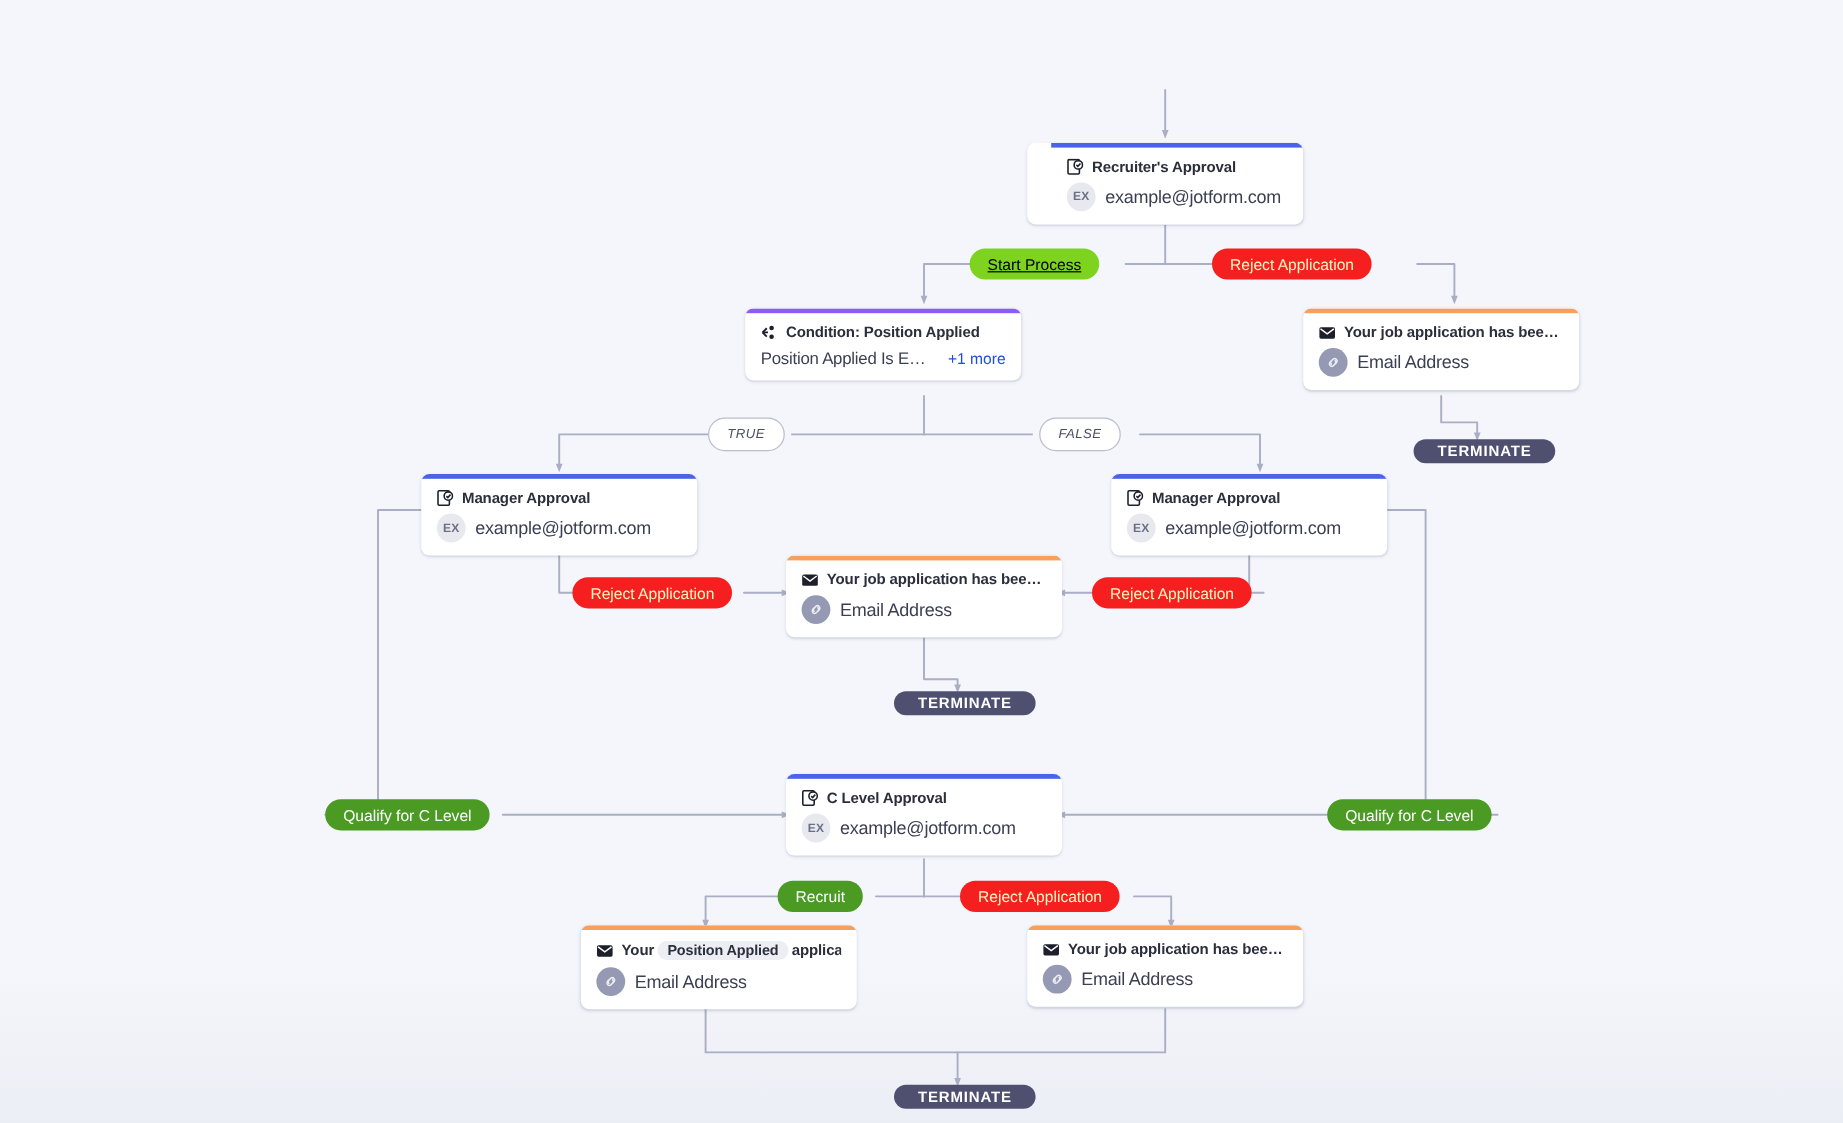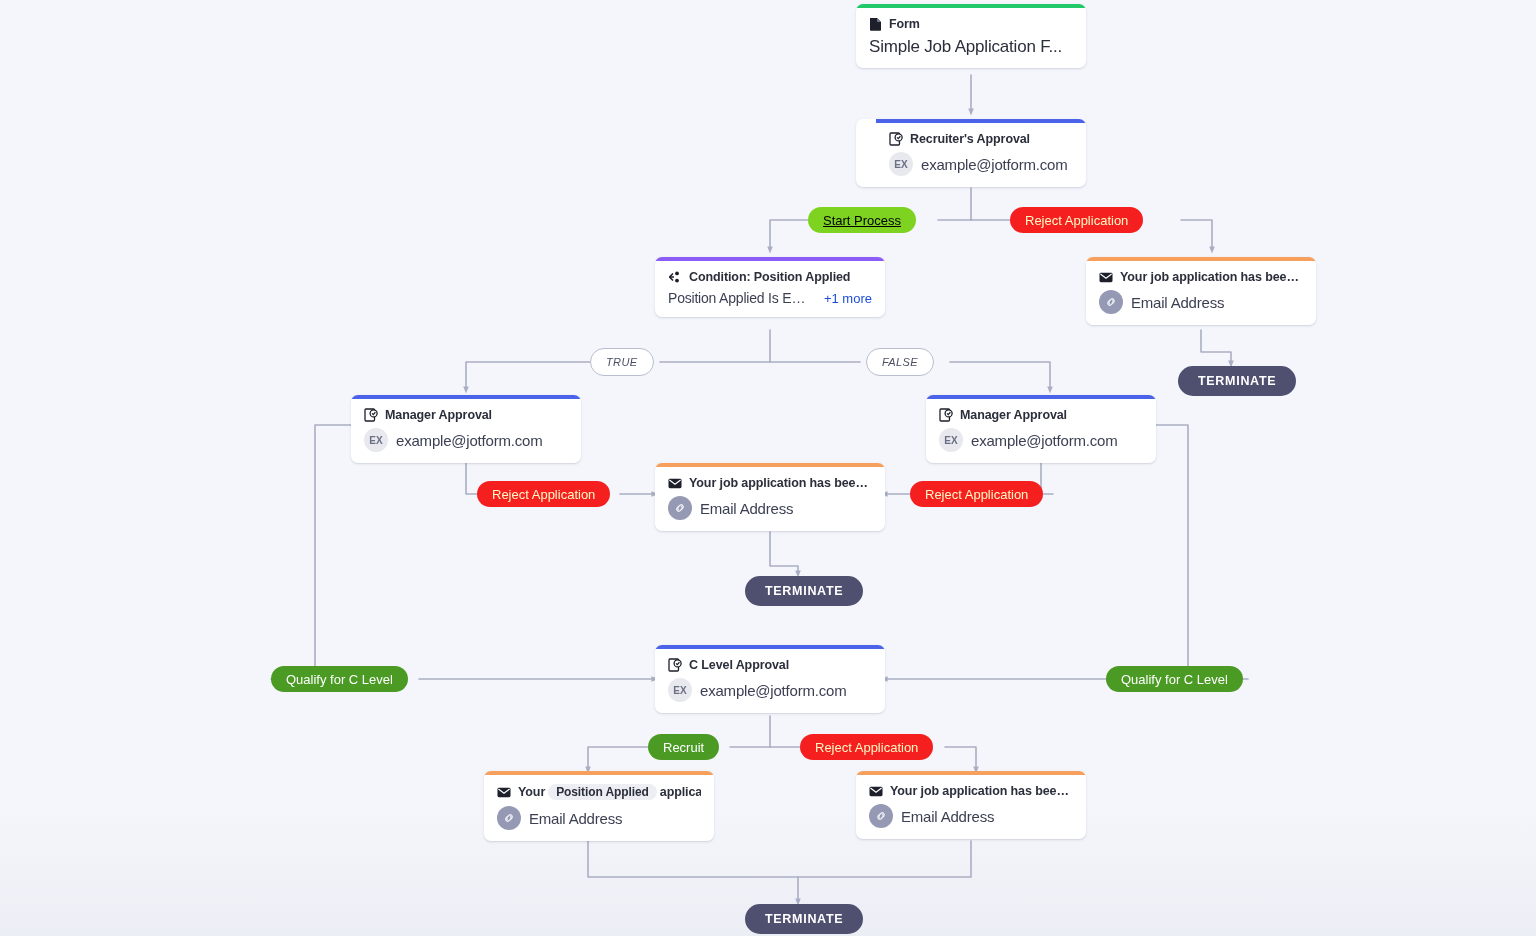--- a/index.html
+++ b/index.html
@@ -141,21 +141,21 @@
     font-style: italic;
   }
   .terminate {
     position: absolute;
     display: flex;
     align-items: center;
     justify-content: center;
     background: #4f5070;
     color: #ffffff;
     border-radius: 999px;
-    height: 30px;
+    height: 20px;
     padding: 0 20px;
     font-size: 12.5px;
     font-weight: bold;
     letter-spacing: 0.7px;
     box-sizing: border-box;
   }
 </style>
 </head>
 <body>
 
@@ -206,37 +206,20 @@
       <path d="M648,747 L588,747 L588,770" marker-end="url(#arrow)"></path>
       <path d="M770,747 L800,747"></path>
       <path d="M945,747 L976,747 L976,770" marker-end="url(#arrow)"></path>
 
       <path d="M588,841 L588,877 L798,877 L798,902" marker-end="url(#arrow)"></path>
       <path d="M971,841 L971,877 L798,877"></path>
 
     </g>
   </svg>
 
-  <div class="node form-node" style="left:856px; top:4px; width:230px;">
-    <div class="bar" style="background:#21c96b;"></div>
-    <div class="body">
-      <div class="title-row">
-        <span style="display:flex;">
-          <svg width="13" height="14" viewBox="0 0 13 14" aria-hidden="true">
-            <path d="M1,1 h7 l4,4 v8 a0.8,0.8 0 0 1 -0.8,0.8 H1.8 A0.8,0.8 0 0 1 1,13 z" fill="#1d1f2b"></path>
-            <path d="M8,1 v4 h4 z" fill="#6f7486"></path>
-          </svg>
-        </span>
-        <span class="title">Form</span>
-      </div>
-      <div class="sub-row">
-        <span class="sub">Simple Job Application F...</span>
-      </div>
-    </div>
-  </div>
 
   <div class="node" style="left:856px; top:119px; width:230px;padding-left:20px;">
     <div class="bar" style="background:#4a63e8;"></div>
     <div class="body">
       <div class="title-row">
         <span style="display:flex;">
           <svg width="14" height="14" viewBox="0 0 14 14" aria-hidden="true">
             <rect x="1" y="1" width="9.5" height="12" rx="1" fill="none" stroke="#1d1f2b" stroke-width="1.3"></rect>
             <circle cx="9.6" cy="5.4" r="3.5" fill="#ffffff" stroke="#1d1f2b" stroke-width="1.3"></circle>
             <path d="M8,5.4 l1.2,1.2 l2.2,-2.4" fill="none" stroke="#1d1f2b" stroke-width="1.3"></path>
@@ -244,21 +227,21 @@
         </span>
         <span class="title">Recruiter's  Approval</span>
       </div>
       <div class="sub-row">
         <span class="chip-ex">EX</span>
         <span class="sub">example@jotform.com</span>
       </div>
     </div>
   </div>
 
-  <div class="node" style="left:655px; top:257px; width:230px;">
+  <div class="node" style="left:621px; top:257px; width:230px;">
     <div class="bar" style="background:#8b5cf6;"></div>
     <div class="body">
       <div class="title-row">
         <span style="display:flex;">
           <svg width="14" height="12" viewBox="0 0 14 12" aria-hidden="true">
             <path d="M1.5,6 L6,6" stroke="#1d1f2b" stroke-width="1.6" fill="none"></path>
             <path d="M1.5,6 L5,2.5" stroke="#1d1f2b" stroke-width="1.6" fill="none"></path>
             <path d="M1.5,6 L5,9.5" stroke="#1d1f2b" stroke-width="1.6" fill="none"></path>
             <circle cx="9" cy="2.4" r="1.9" fill="#1d1f2b"></circle>
             <circle cx="9" cy="9.6" r="1.9" fill="#1d1f2b"></circle>

